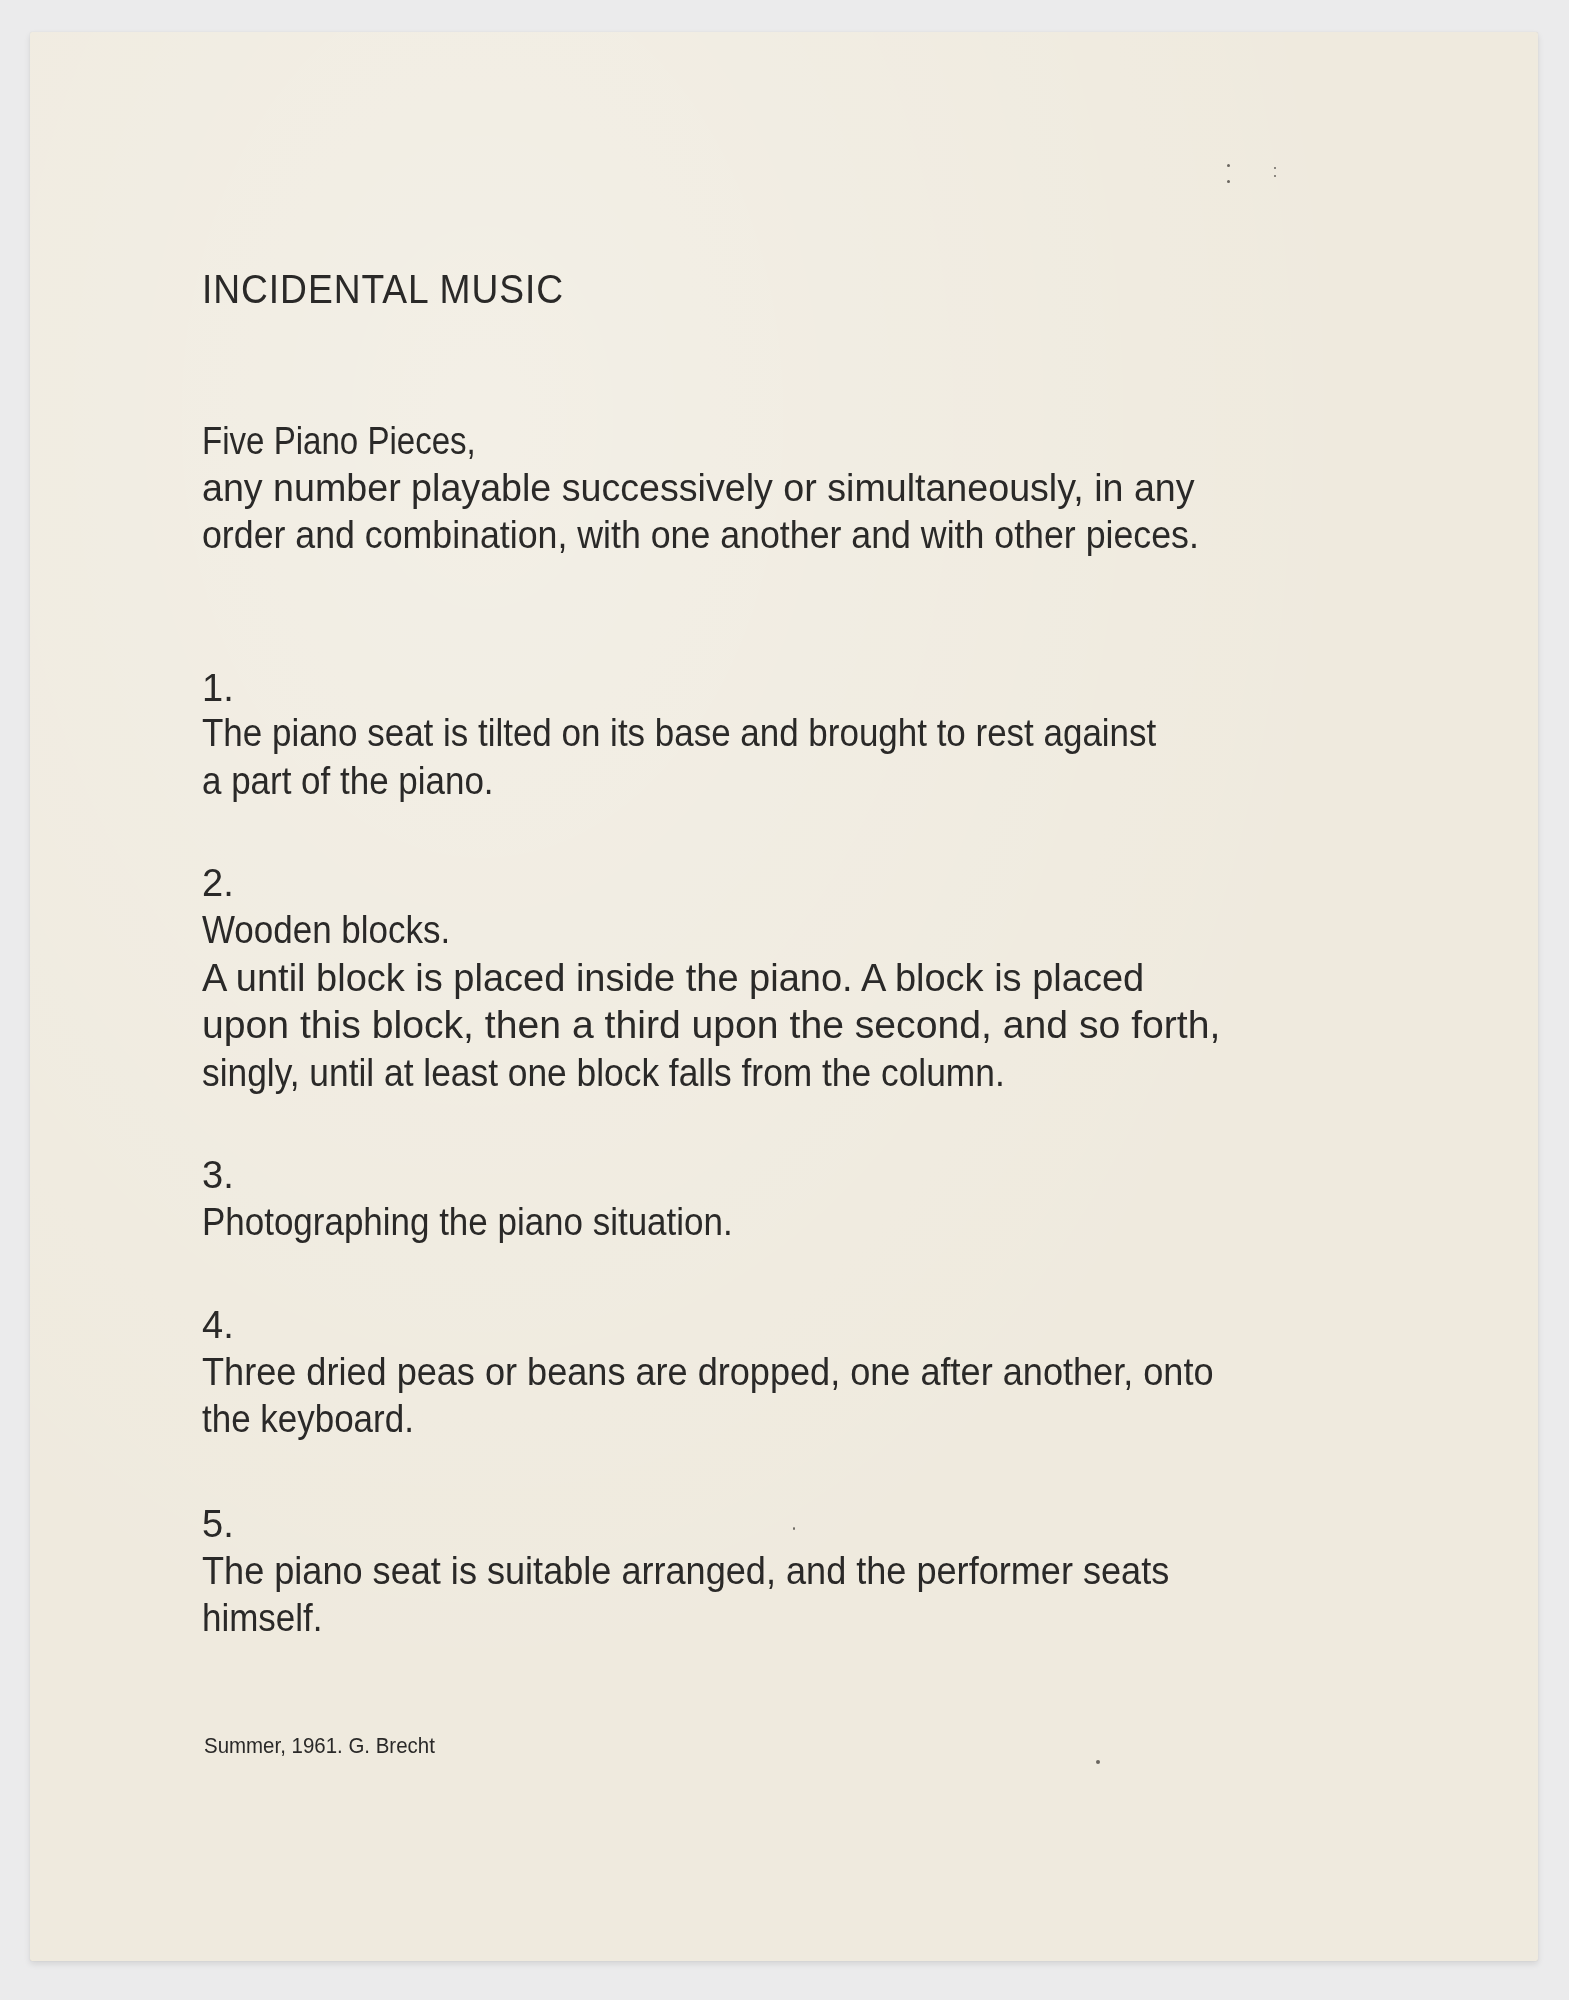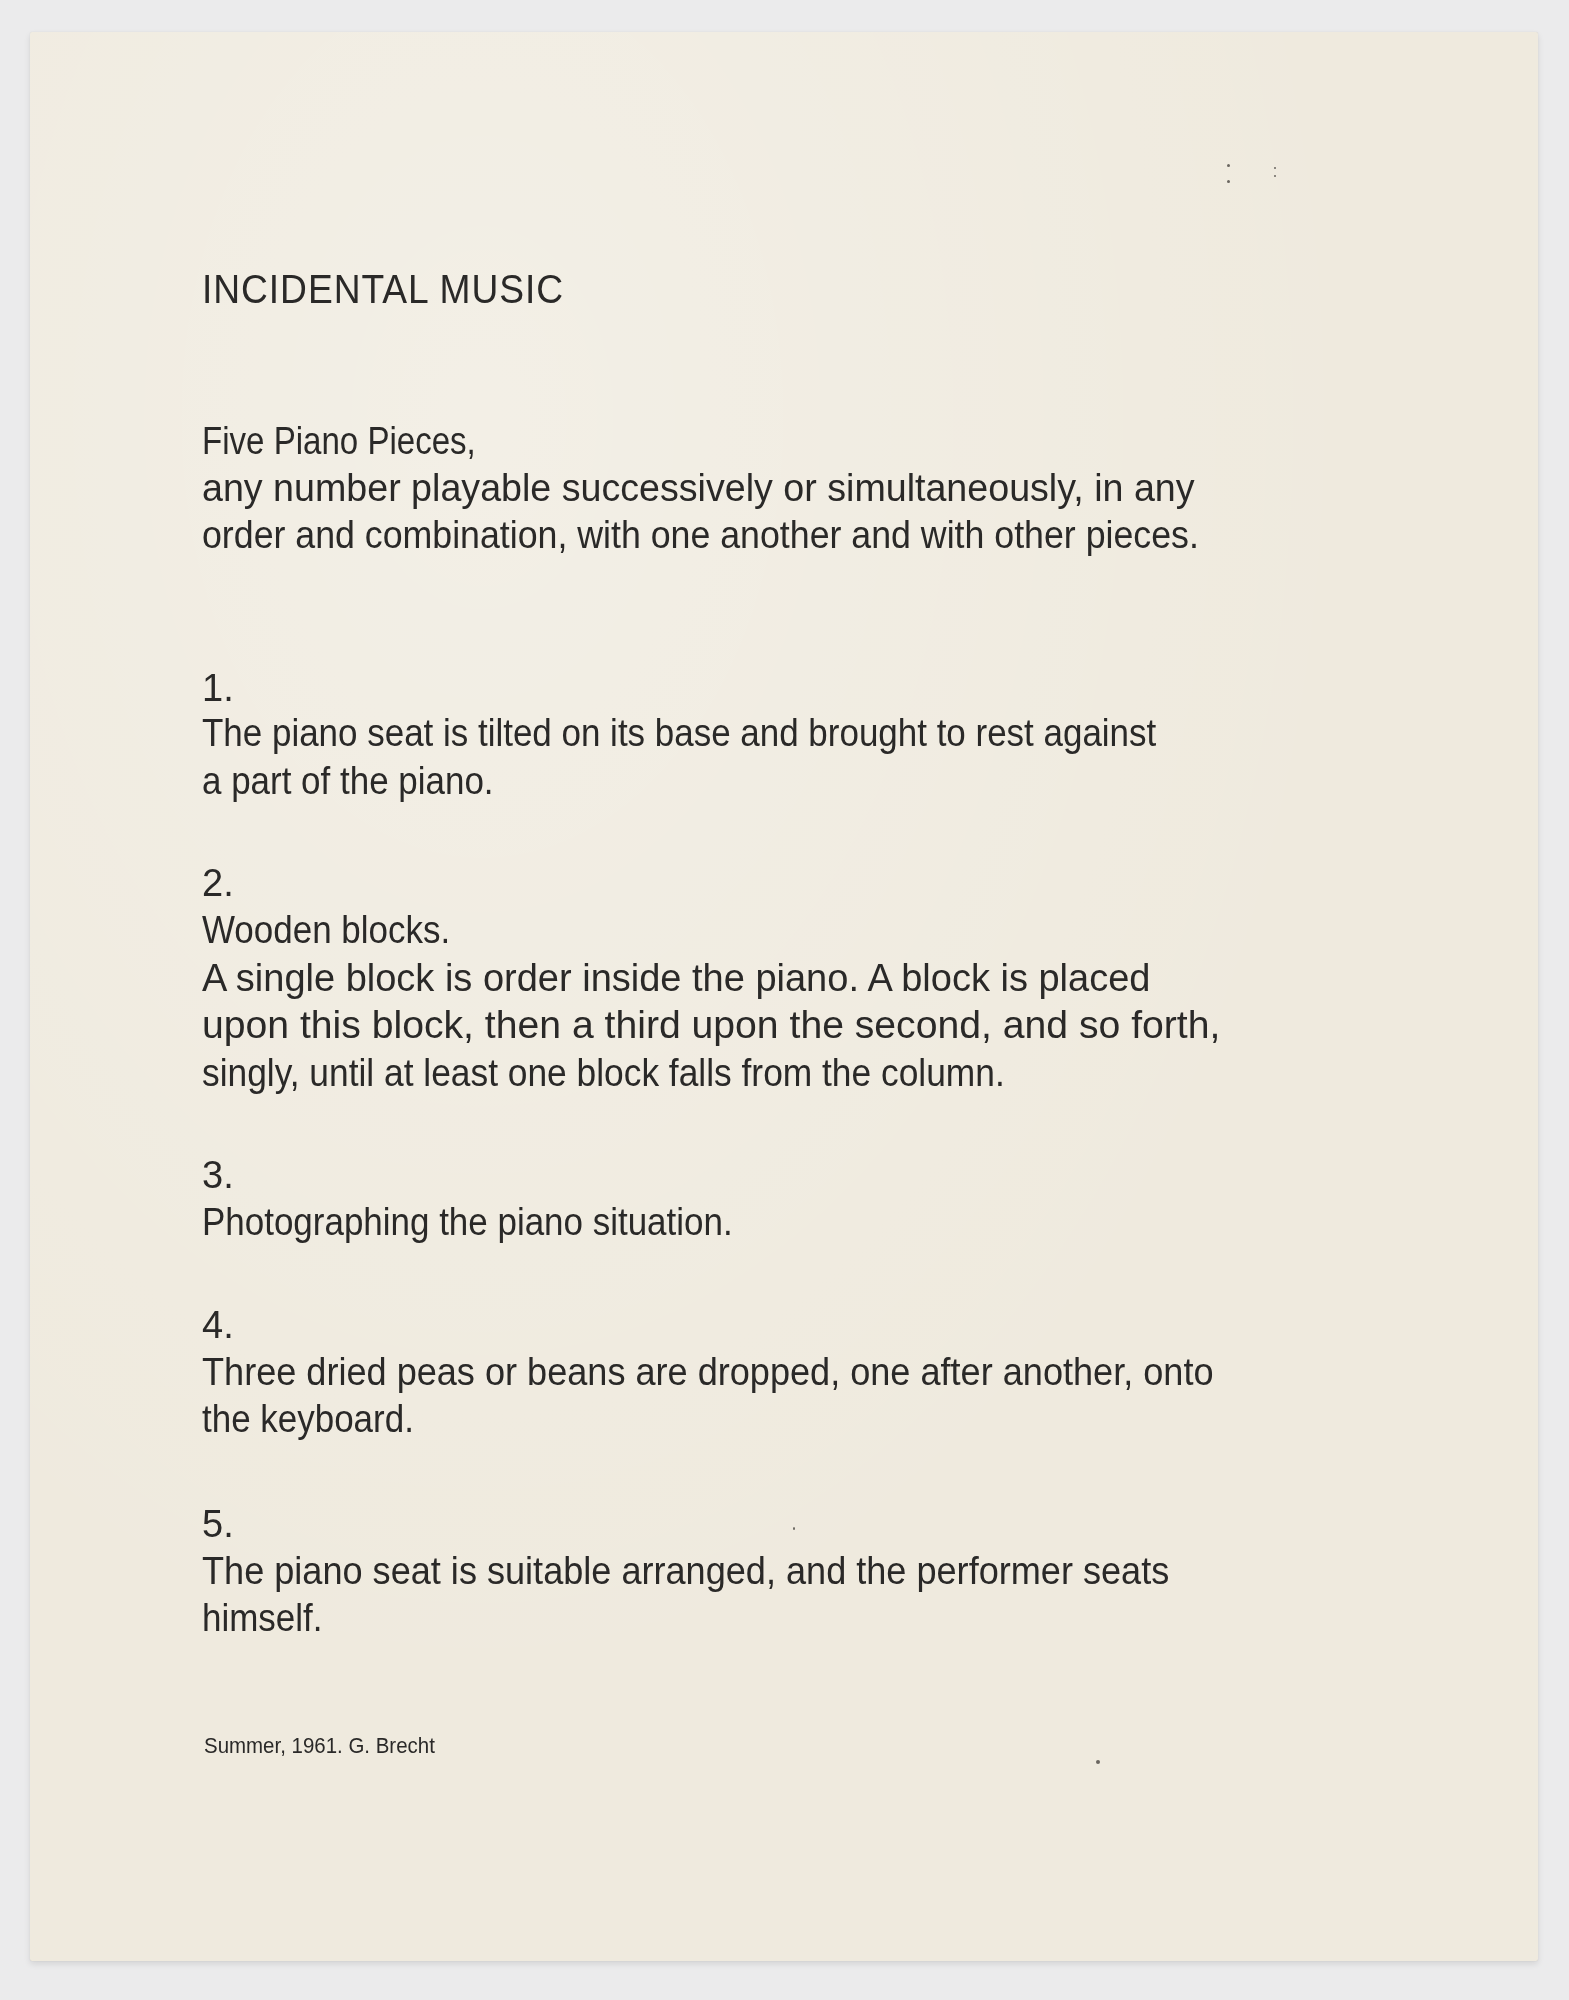--- a/index.html
+++ b/index.html
@@ -59,21 +59,21 @@
 <div class="line" style="top:422px; transform: scaleX(0.87);">Five Piano Pieces,</div>
 <div class="line" style="top:469px; transform: scaleX(0.99);">any number playable successively or simultaneously, in any</div>
 <div class="line" style="top:516px; transform: scaleX(0.94);">order and combination, with one another and with other pieces.</div>
 
 <div class="line" style="top:669px;">1.</div>
 <div class="line" style="top:714px; transform: scaleX(0.92);">The piano seat is tilted on its base and brought to rest against</div>
 <div class="line" style="top:762px; transform: scaleX(0.92);">a part of the piano.</div>
 
 <div class="line" style="top:864px;">2.</div>
 <div class="line" style="top:911px; transform: scaleX(0.92);">Wooden blocks.</div>
-<div class="line" style="top:959px; transform: scaleX(1.00);">A single block is order inside the piano. A block is placed</div>
+<div class="line" style="top:959px; transform: scaleX(1.00);">A until block is placed inside the piano. A block is placed</div>
 <div class="line" style="top:1006px; transform: scaleX(1.03);">upon this block, then a third upon the second, and so forth,</div>
 <div class="line" style="top:1054px; transform: scaleX(0.93);">singly, until at least one block falls from the column.</div>
 
 <div class="line" style="top:1156px;">3.</div>
 <div class="line" style="top:1203px; transform: scaleX(0.92);">Photographing the piano situation.</div>
 
 <div class="line" style="top:1306px;">4.</div>
 <div class="line" style="top:1353px; transform: scaleX(0.95);">Three dried peas or beans are dropped, one after another, onto</div>
 <div class="line" style="top:1400px; transform: scaleX(0.92);">the keyboard.</div>
 

